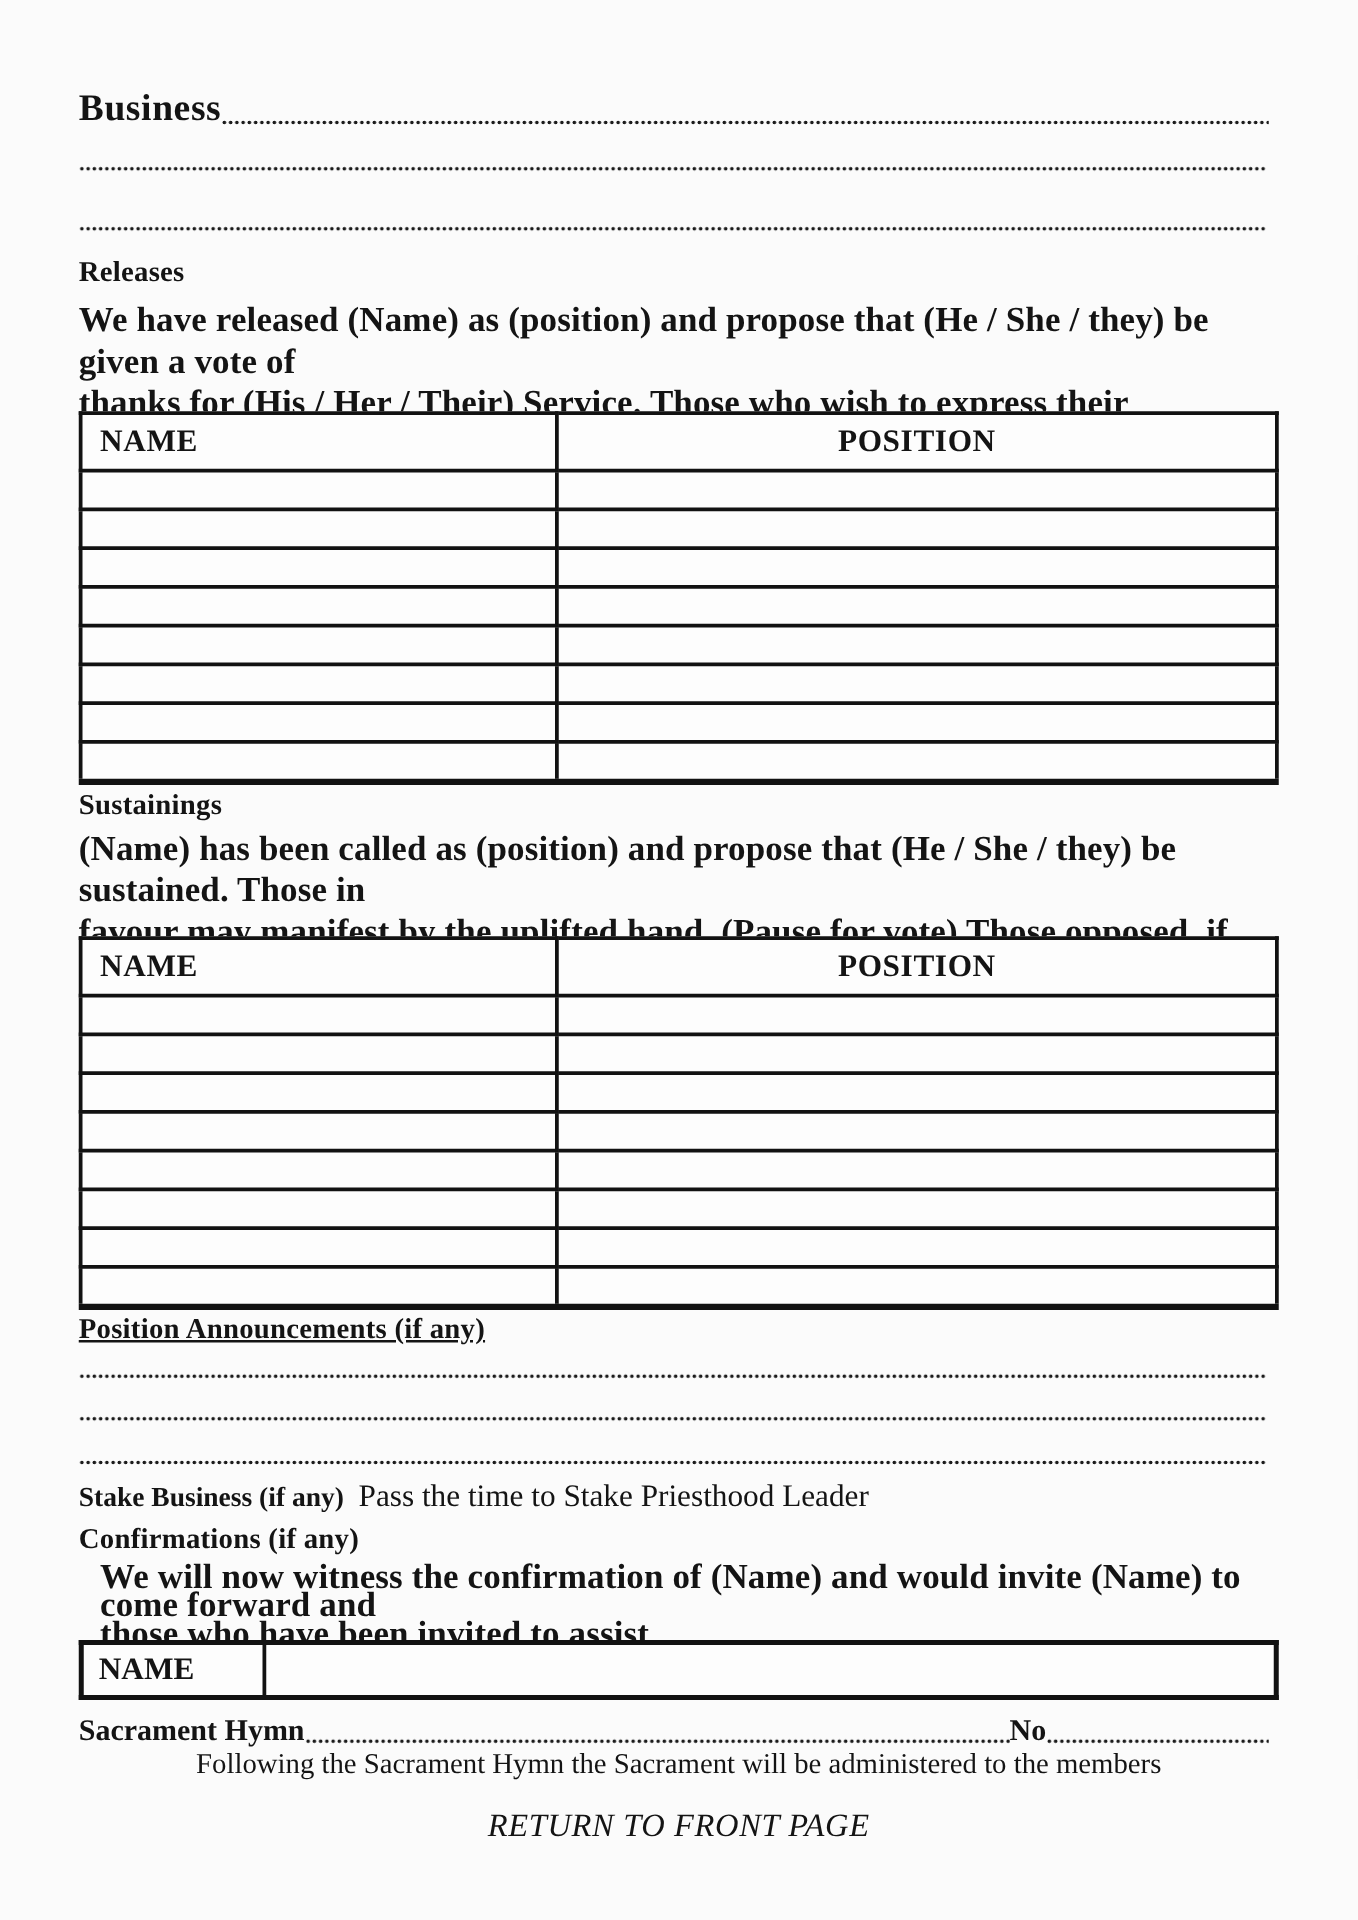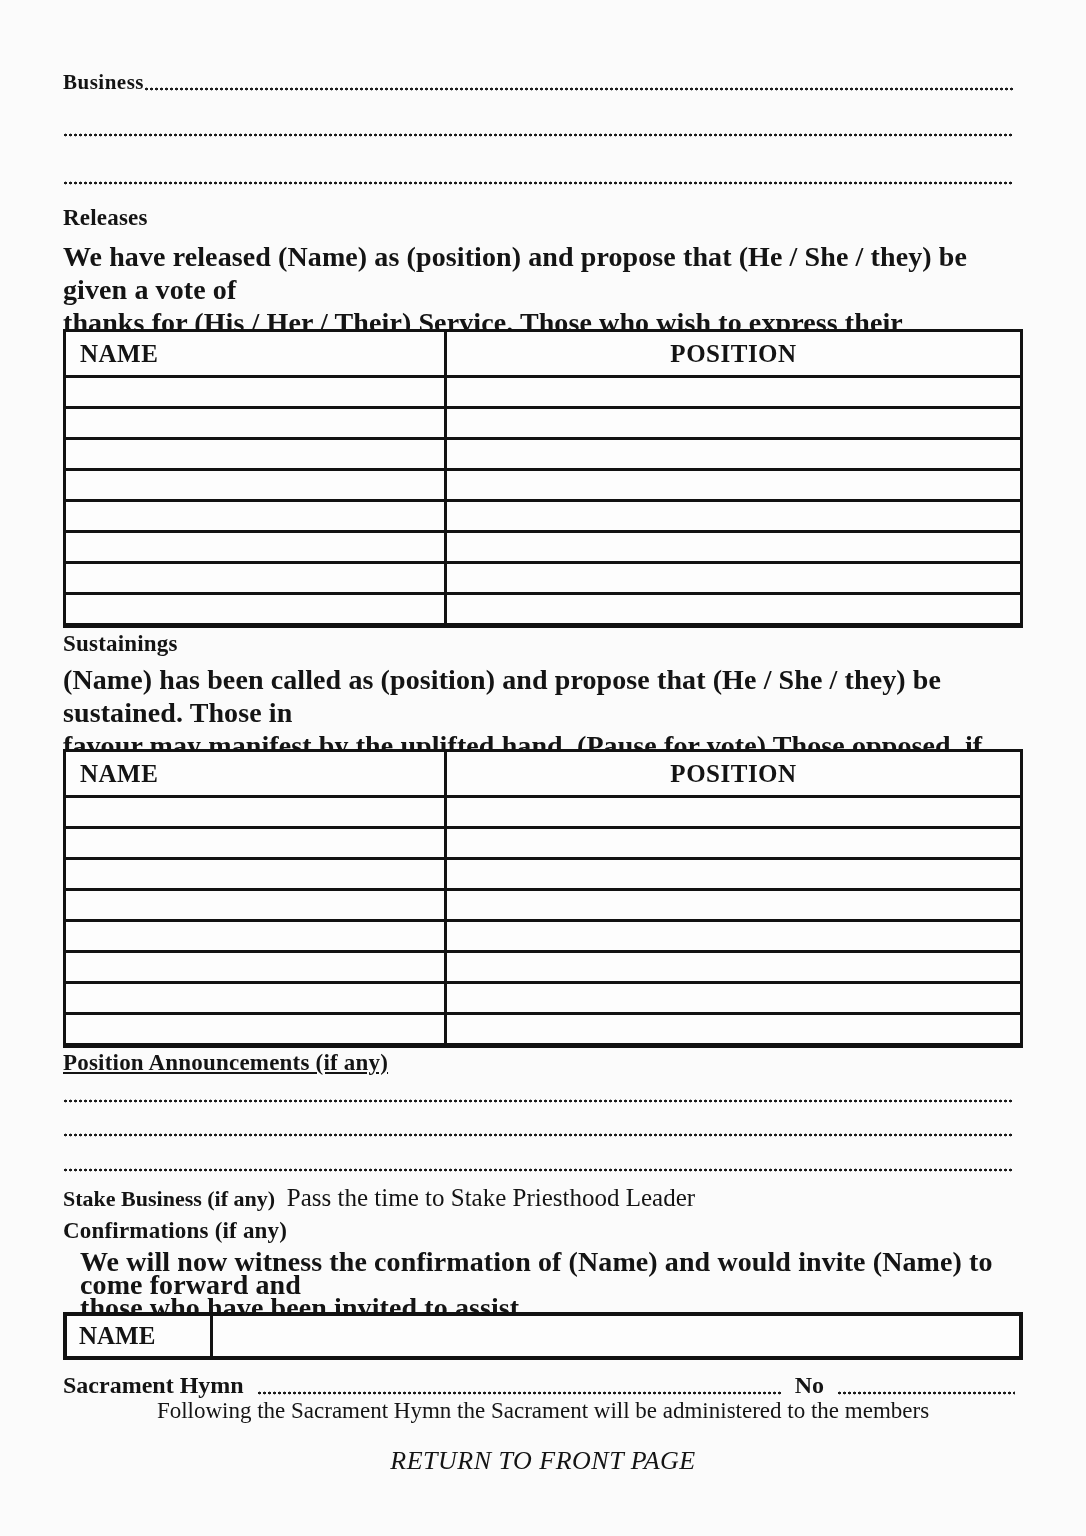--- a/index.html
+++ b/index.html
@@ -35,21 +35,21 @@
     background-image: radial-gradient(circle, #1c1c1c 1.2px, transparent 1.7px);
     background-size: 5px 4px;
     background-repeat: repeat-x;
     background-position: 0 bottom;
   }
 
   .business-row {
     display: flex;
     align-items: baseline;
     font-weight: bold;
-    font-size: 21px;
+    font-size: 30px;
     letter-spacing: 0.5px;
   }
   .heading {
     font-weight: bold;
     font-size: 23px;
     letter-spacing: 0.2px;
   }
   .script {
     font-weight: bold;
     font-size: 28px;
@@ -103,21 +103,20 @@
 
   .stake-row { font-size: 22px; }
   .stake-row .b { font-weight: bold; }
   .stake-row .n { font-weight: normal; font-size: 25px; }
 
   .sacrament-row {
     display: flex;
     align-items: baseline;
     font-weight: bold;
     font-size: 24px;
-    gap: 13px;
   }
   .sacrament-row .numfill { flex: 0 0 178px; }
 
   .center-note {
     width: 100%;
     text-align: center;
     font-size: 23px;
     font-weight: normal;
   }
   .return-line {

